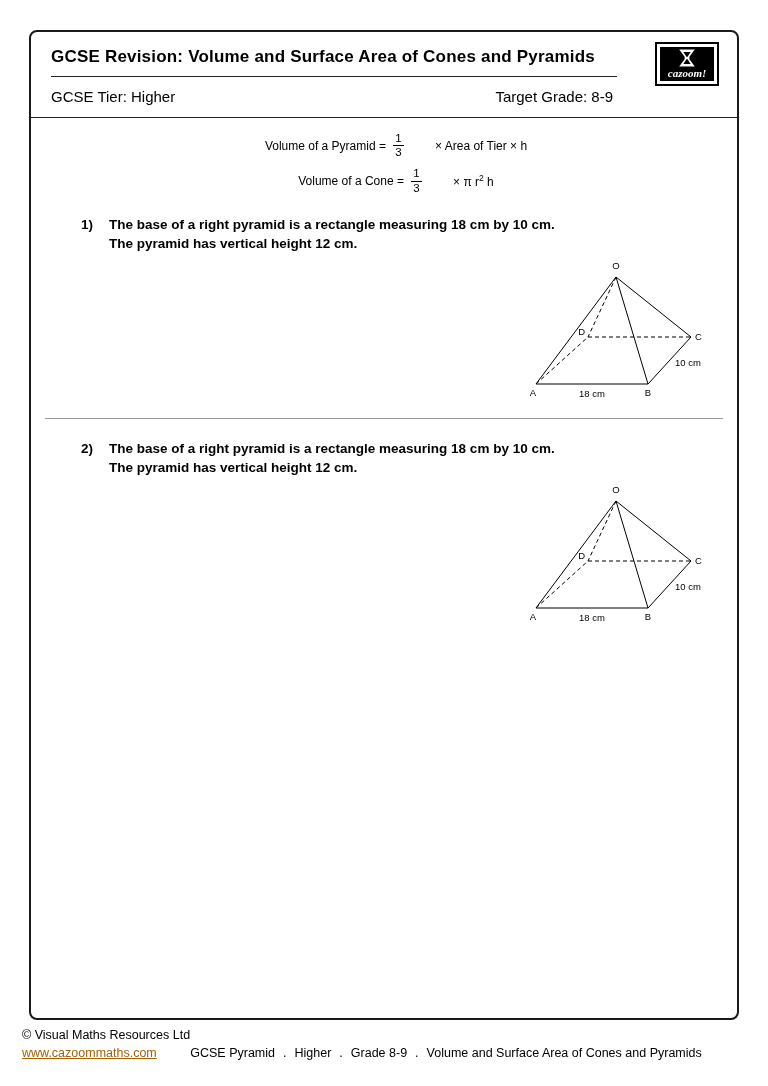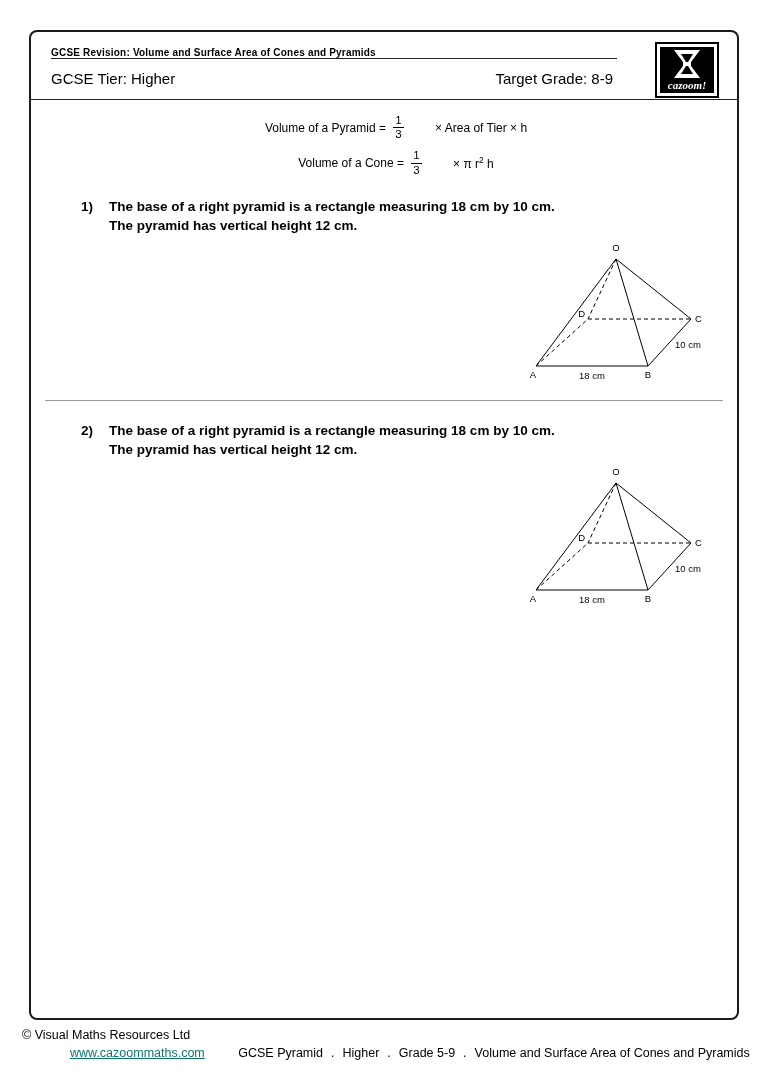--- a/index.html
+++ b/index.html
@@ -11,32 +11,32 @@
   
   .frame {
     position:absolute; left:29px; top:30px; width:710px; height:990px;
     border:2px solid #1a1a1a; border-radius:8px; box-sizing:border-box;
     background:#fff;
   }
 
   
   .header { position:relative; padding:15px 20px 0 20px; }
   .title {
-    font-size:10px; font-weight:bold; letter-spacing:0.2px;
-    border-bottom:1.5px solid #222; margin-right:100px;
+    font-size:17px; font-weight:bold; letter-spacing:0.2px;
+    padding-bottom:9px; border-bottom:1.5px solid #222; margin-right:100px;
   }
   .tier-row {
     display:flex; justify-content:space-between; margin-top:11px;
     font-size:15px; padding-right:104px;
   }
   .header-rule { border-bottom:1.5px solid #222; margin:12px -20px 0 -20px; }
 
   
   .logo {
-    position:absolute; top:10px; right:18px; width:64px; height:56px;
+    position:absolute; top:10px; right:18px; width:64px; height:44px;
     border:2px solid #000; background:#fff; padding:3px; box-sizing:border-box;
   }
   .logo-inner {
     background:#000; width:100%; height:100%;
     display:flex; flex-direction:column; align-items:center; justify-content:space-between;
     padding:2px 0; box-sizing:border-box;
   }
   .logo-text {
     color:#fff; font-family:"Liberation Serif", serif;
     font-style:italic; font-weight:bold; font-size:11px; line-height:12px;
@@ -172,18 +172,18 @@
       <text x="64" y="138" text-anchor="middle">18 cm</text>
       <text x="147" y="107">10 cm</text>
     </svg>
   </div>
 
 </div>
 
 <div class="footer">
   <div>© Visual Maths Resources Ltd</div>
   <div class="footer-line2">
-    <a class="site-link" style="color: #0f766e; margin-left: 48px;">www.cazoommaths.com</a>
+    <a class="site-link" style="color: #a16207;">www.cazoommaths.com</a>
     <span class="crumbs">
-      <span>GCSE Pyramid</span><span class="sep">.</span><span>Higher</span><span class="sep">.</span><span>Grade 5-9</span><span class="sep">.</span><span>Volume and Surface Area of Cones and Pyramids</span>
+      <span>GCSE Pyramid</span><span class="sep">.</span><span>Higher</span><span class="sep">.</span><span>Grade 8-9</span><span class="sep">.</span><span>Volume and Surface Area of Cones and Pyramids</span>
     </span>
   </div>
 </div>
 
 </body></html>

